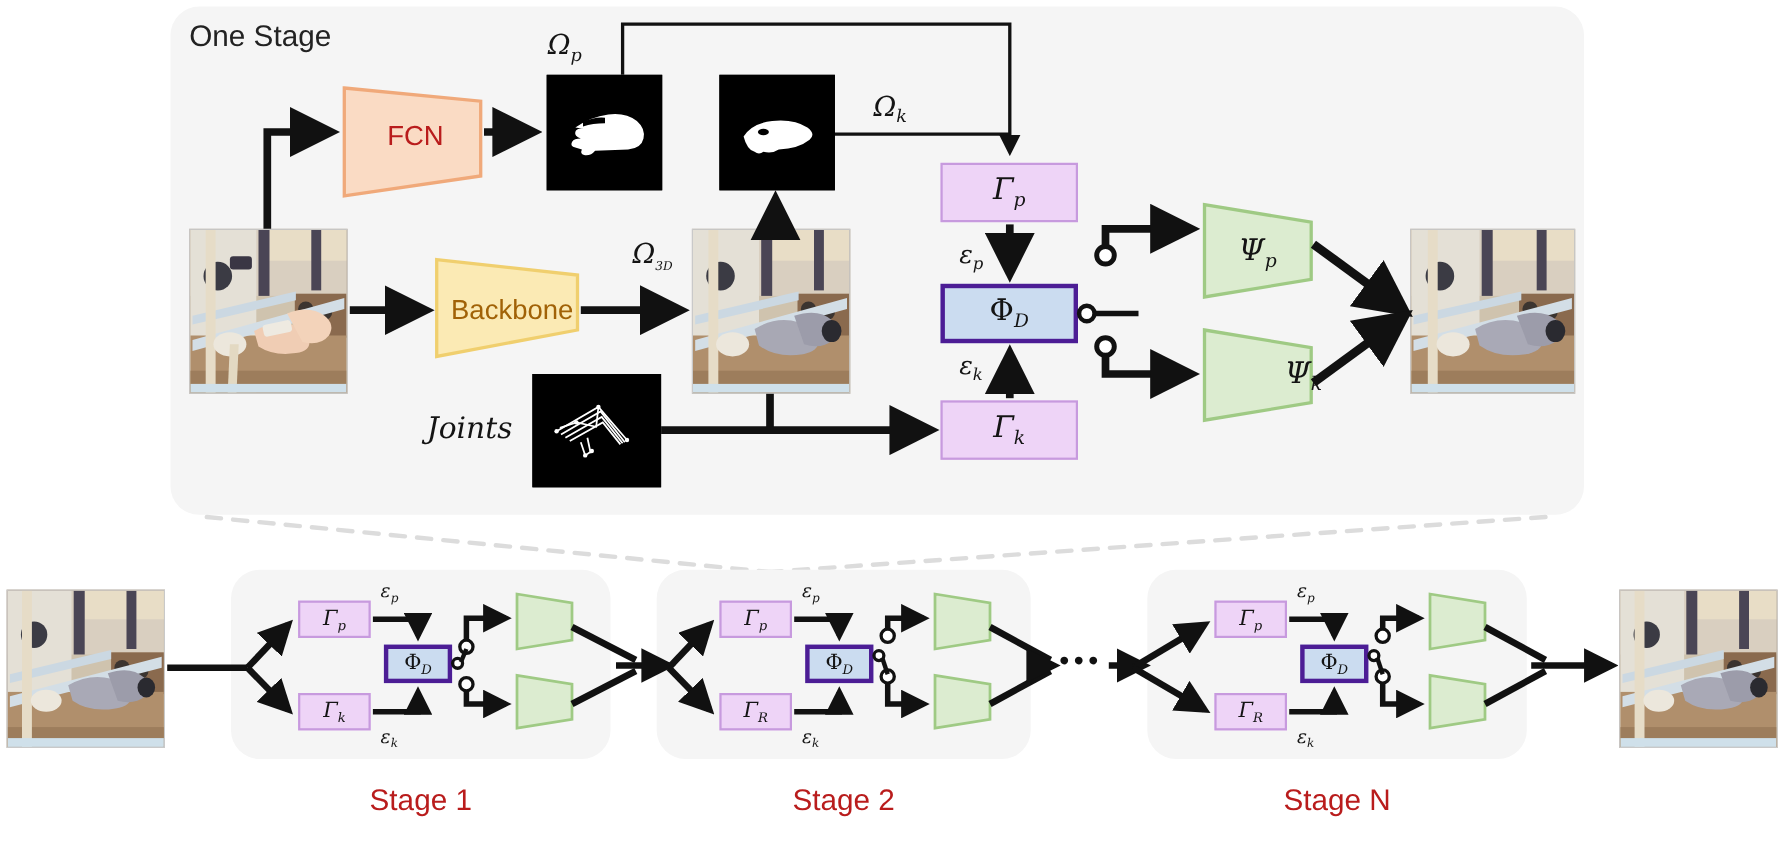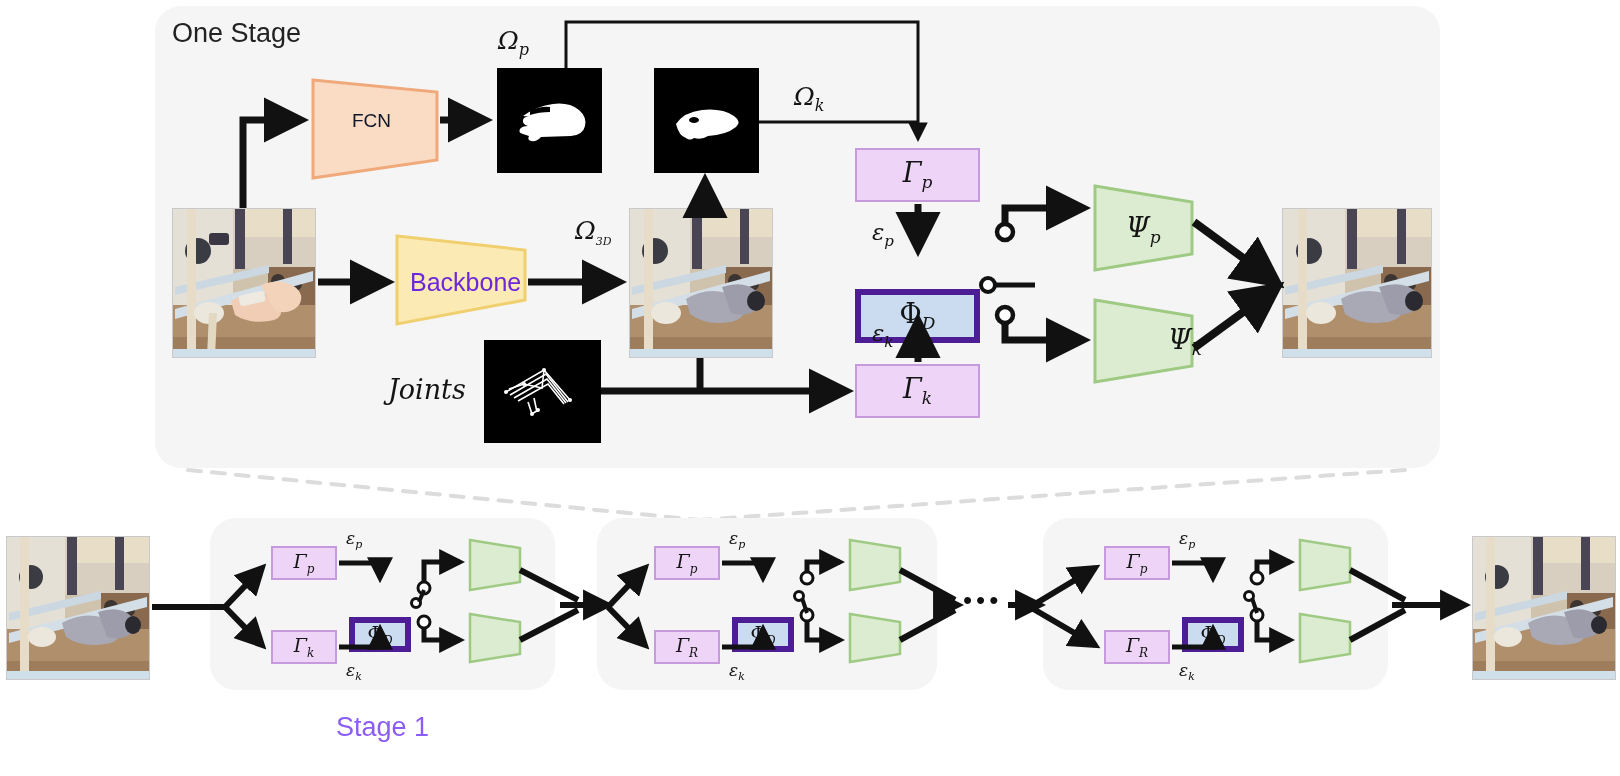--- a/index.html
+++ b/index.html
@@ -2,27 +2,27 @@
 <html><head>
 <meta charset="utf-8">
 <style>
   html,body{margin:0;padding:0;background:#ffffff;}
   body{width:1620px;height:776px;position:relative;overflow:hidden;
        font-family:"Liberation Sans",sans-serif;}
   .root{position:absolute;inset:0;}
   .panel{position:absolute;background:#f5f5f5;border-radius:26px;}
   .lbl{position:absolute;white-space:nowrap;}
   .title{font-size:27px;color:#222;}
-  .stagecap{font-size:27px;color:#8b5cf6;text-align:center;}
+  .stagecap{font-size:27px;color:#b91c1c;text-align:center;}
   .math{font-family:"DejaVu Serif",serif;font-style:italic;color:#141414;}
   .mathn{font-family:"DejaVu Serif",serif;color:#141414;}
   .box{position:absolute;box-sizing:border-box;display:flex;
        align-items:center;justify-content:center;}
   .purple{background:#eed4f7;border:2px solid #c79ade;}
-  .blue{background:#cbdcf0;border:6px solid #4c1d95;margin-top:31px;}
+  .blue{background:#cbdcf0;border:4px solid #4c1d95;}
   .mask{position:absolute;background:#000;}
   .photo{position:absolute;overflow:hidden;background:#b9a894;border:1px solid #c9c9c9;}
   svg{position:absolute;left:0;top:0;overflow:visible;}
   .ln{stroke:#111;fill:none;}
   .thin{stroke:#111;stroke-width:3;fill:none;}
   .dash{stroke:#dcdcdc;stroke-width:4;fill:none;stroke-dasharray:13 11;stroke-linecap:round;}
   .term{fill:#ffffff;stroke:#111;}
 </style>
 </head>
 <body>
@@ -60,22 +60,22 @@
     </svg>
   </div>
 
   <svg width="1620" height="776">
     <polygon points="313,80 437,92 437,160 313,178" fill="#fadbc4" stroke="#f0a97a" stroke-width="3"></polygon>
     <polygon points="397,236 525,250 525,300 397,324" fill="#fbeab4" stroke="#f0cf6e" stroke-width="3"></polygon>
     <polygon points="1095,186 1192,202 1192,254 1095,270" fill="#dcecd0" stroke="#9fca84" stroke-width="3"></polygon>
     <polygon points="1095,300 1192,316 1192,366 1095,382" fill="#dcecd0" stroke="#9fca84" stroke-width="3"></polygon>
   </svg>
 
-  <div class="lbl" style="left:352px;top:110px;font-size:19px;color:#0f172a;">FCN</div>
-  <div class="lbl" style="left:410px;top:268px;font-size:25px;color:#6d28d9;">Backbone</div>
+  <div class="lbl" style="left:352px;top:110px;font-size:25px;color:#b91c1c;">FCN</div>
+  <div class="lbl" style="left:410px;top:268px;font-size:25px;color:#a16207;">Backbone</div>
 
   <div class="lbl math" style="left:388px;top:374px;font-size:27px;">Joints</div>
 
   <div class="mask" style="left:497px;top:68px;width:105px;height:105px;">
     <svg width="105" height="105" viewBox="0 0 105 105">
       <rect width="105" height="105" fill="#000"></rect>
       <path d="M26 48 q14 -10 30 -12 q16 -2 26 6 q8 7 6 16 q-2 9 -14 10 l-30 1 q-4 5 -10 4 q-4 -1 -2 -5 l-6 -2 q-5 -1 -3 -5 q2 -3 8 -3 q-6 -2 -5 -6 q1 -4 8 -3 z" fill="#fff"></path>
       <path d="M33 43 q10 -5 20 -4 l0 5 q-11 0 -20 3 z" fill="#000"></path>
     </svg>
   </div>
@@ -299,20 +299,22 @@
       <ellipse cx="126" cy="88" rx="8" ry="9" fill="#2a2a30"></ellipse>
       <rect x="0" y="134" width="142" height="8" fill="#cfe0ea"></rect>
     </svg>
   </div>
 
   <div class="panel" style="left:210px;top:518px;width:345px;height:172px;"></div>
   <div class="panel" style="left:597px;top:518px;width:340px;height:172px;"></div>
   <div class="panel" style="left:1043px;top:518px;width:345px;height:172px;"></div>
 
   <div class="lbl stagecap" style="left:210px;top:712px;width:345px;">Stage 1</div>
+  <div class="lbl stagecap" style="left:597px;top:712px;width:340px;">Stage 2</div>
+  <div class="lbl stagecap" style="left:1043px;top:712px;width:345px;">Stage N</div>
 
   <div class="box purple" style="left:271px;top:546px;width:66px;height:34px;">
     <span class="math" style="font-size:19px;">
       <span>Γ</span><sub style="font-size:12px;">p</sub>
     </span>
   </div>
   <div class="box purple" style="left:271px;top:630px;width:66px;height:34px;">
     <span class="math" style="font-size:19px;">
       <span>Γ</span><sub style="font-size:12px;">k</sub>
     </span>

